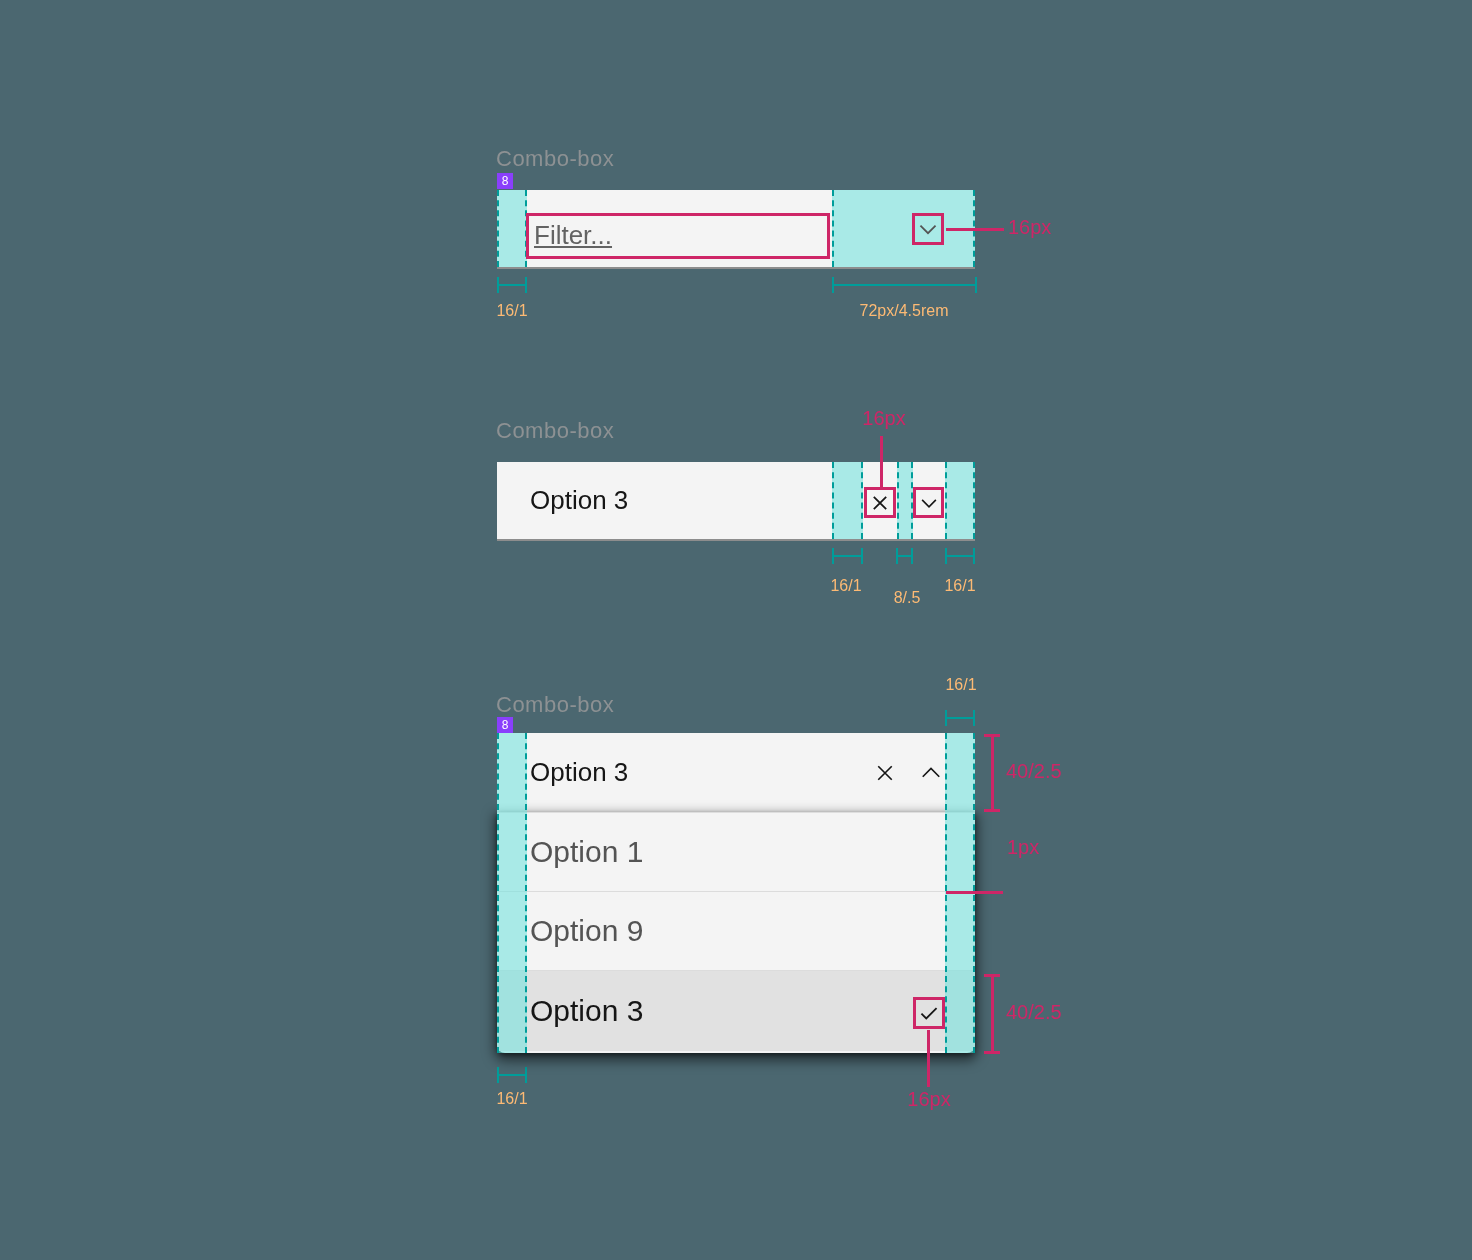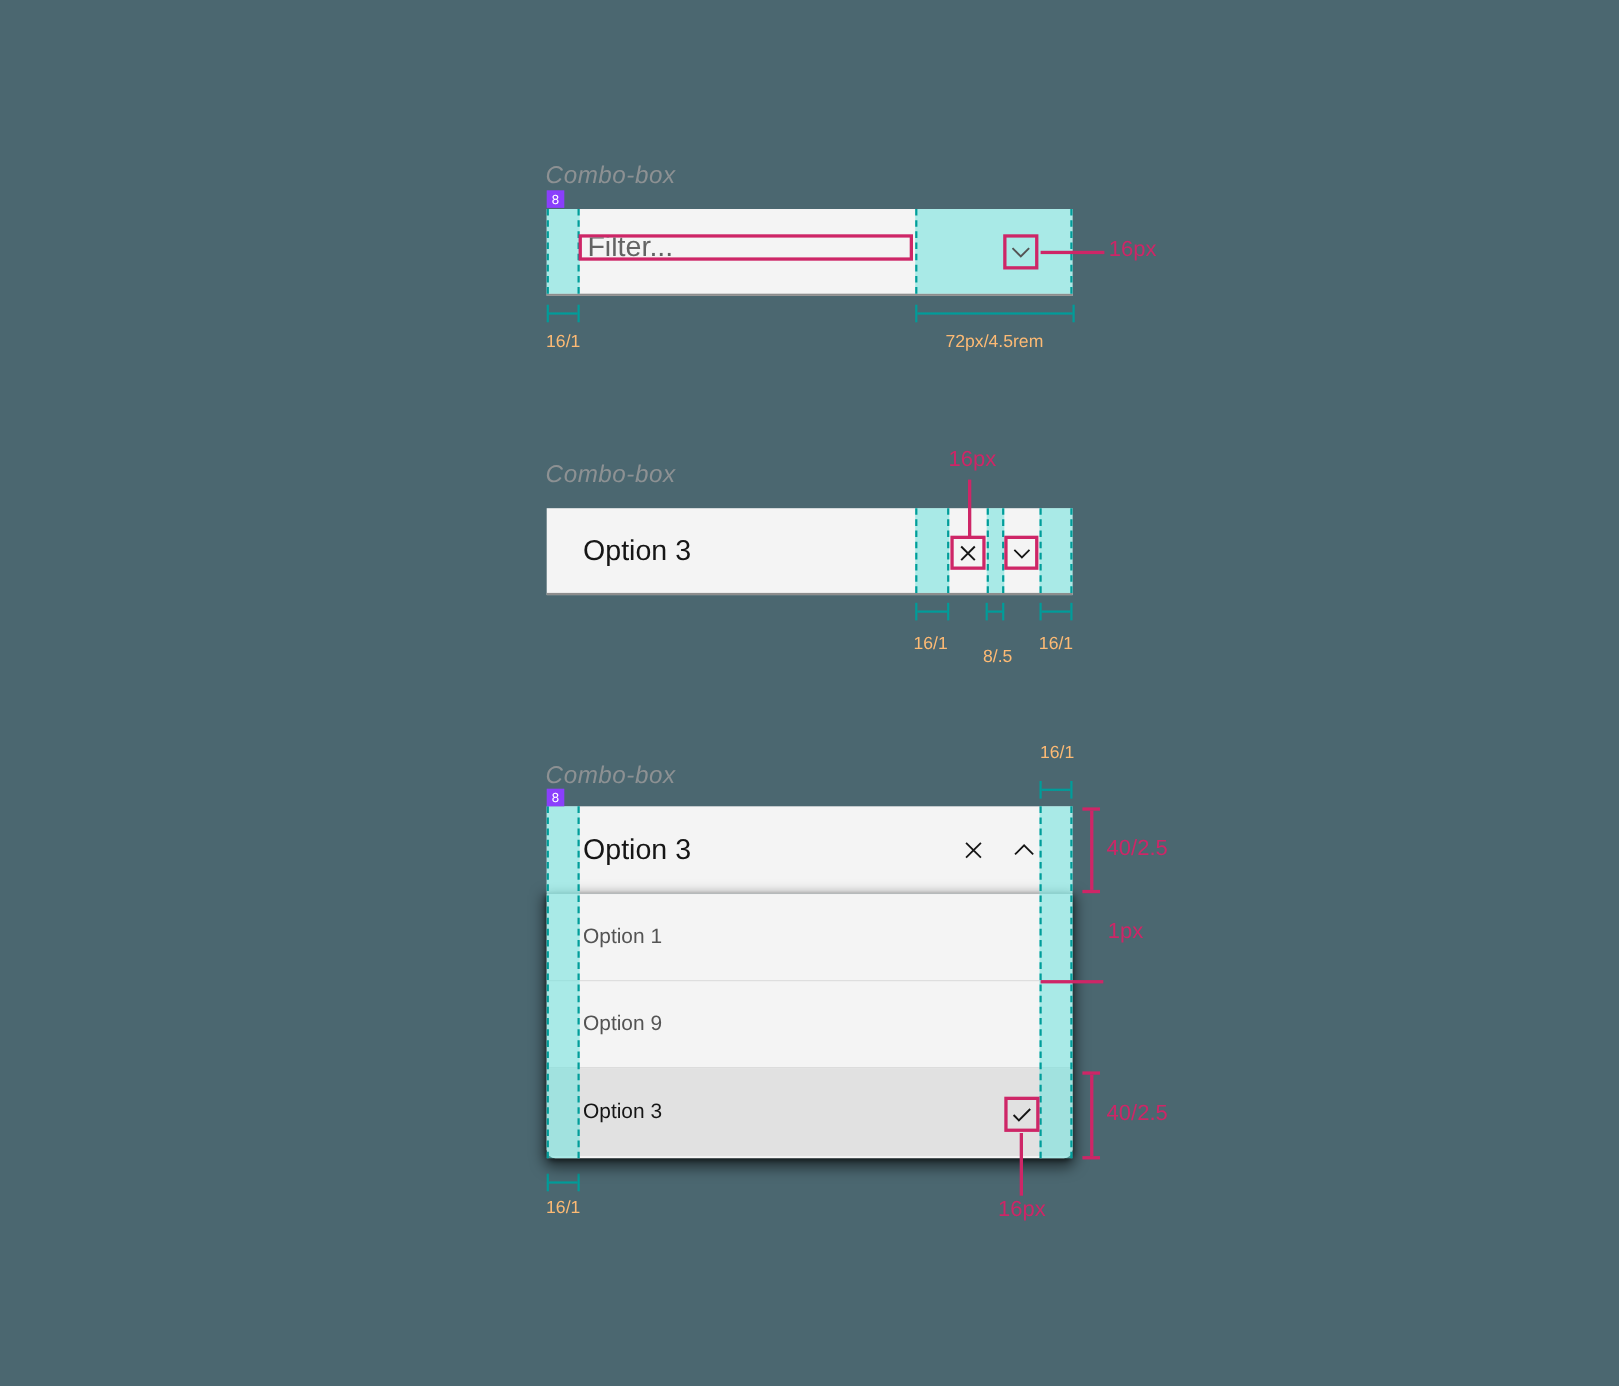--- a/index.html
+++ b/index.html
@@ -1,21 +1,21 @@
 <!DOCTYPE html>
 <html><head>
 <meta charset="utf-8">
 <style>
   * { box-sizing: border-box; margin: 0; padding: 0; }
   html,body { background:#4b6770; }
   body { font-family:"Liberation Sans", sans-serif; }
   #canvas { position:relative; width:1472px; height:1260px; background:#4b6770; overflow:hidden; }
 
   
-  .spec-label { position:absolute; font-size:22px; letter-spacing:.5px; color:#8d9193; white-space:nowrap;font-style:italic; }
+  .spec-label { position:absolute; font-size:22px; letter-spacing:.5px; color:#8d9193; white-space:nowrap; }
   .badge { position:absolute; width:16px; height:16px; background:#8a3ffc; color:#fff;
            font-size:12px; line-height:16px; text-align:center; z-index:7; }
   .field { position:absolute; background:#f4f4f4; }
   .bb    { border-bottom:2px solid #8d8d8d; }
   .value { display:block; font-size:26px; color:#161616; white-space:nowrap; }
   .strip { position:absolute; top:0; bottom:0; background:rgba(116,228,222,.58);
            border-left:2px dashed #009d9a; border-right:2px dashed #009d9a; z-index:3; }
   .pinkbox { position:absolute; border:3px solid #ce2667; display:flex; align-items:center;
              justify-content:center; color:#161616; z-index:5; }
   .pink-hline { position:absolute; height:3px; background:#ce2667; z-index:6; }
@@ -29,21 +29,21 @@
               background:linear-gradient(#ce2667,#ce2667) center/3px 100% no-repeat; z-index:6; }
   .icon { display:flex; align-items:center; justify-content:center; }
   .icon svg { display:block; }
 
   
   #c1-label { left:496px; top:146px; }
   #c1-badge { left:497px; top:173px; }
   #c1-field { left:497px; top:190px; width:478px; height:79px; }
   #c1-strip-l { left:0; width:30px; }
   #c1-strip-r { left:335px; width:143px; }
-  #c1-input { position:absolute; left:29px; top:23px; width:304px; height:24px;
+  #c1-input { position:absolute; left:29px; top:23px; width:304px; height:46px;
               border:3px solid #ce2667; background:transparent; outline:none;
               font-family:inherit; font-size:26px; color:#636363; padding:0 0 2px 5px; z-index:5;text-decoration:underline; }
   #c1-input::placeholder { color:#636363; opacity:1; }
   #c1-chevbox { left:415px; top:23px; width:32px; height:32px; color:#545454; }
   #c1-line { left:946px; top:228px; width:58px; }
   #c1-annot-16 { left:1008px; top:216px; }
   #c1-ruler-a { left:497px; top:277px; width:30px; }
   #c1-ruler-b { left:832px; top:277px; width:145px; }
   #c1-lab-a { left:512px; top:302px; }
   #c1-lab-b { left:904px; top:302px; }
@@ -72,21 +72,21 @@
   #c3-lab-top { left:961px; top:676px; }
   #c3-badge { left:497px; top:717px; }
   #c3-field { left:497px; top:733px; width:478px; height:79px; }
   #c3-value { padding-left:33px; line-height:79px; }
   #c3-clear { position:absolute; left:873px; top:761px; color:#161616; z-index:2; }
   #c3-chevup { position:absolute; left:919px; top:761px; color:#161616; z-index:2; }
   #c3-menu { position:absolute; left:497px; top:812px; width:478px; height:241px; background:#f4f4f4;
              border-top:1px solid #dedede; border-radius:0 0 8px 8px; overflow:hidden;
              box-shadow:0 5px 12px 3px rgba(0,0,0,.5), 0 2px 4px rgba(0,0,0,.45); z-index:1; }
   .menu-row { height:79px; border-bottom:1px solid #dcdcdc; display:flex; align-items:center; }
-  .menu-row .opt { font-size:19px; color:#545454; padding-left:33px; white-space:nowrap; }
+  .menu-row .opt { font-size:30px; color:#545454; padding-left:33px; white-space:nowrap; }
   #c3-row3 { height:80px; background:#e1e1e1; border-bottom:none; }
   #c3-row3 .opt { color:#161616; }
   #c3-strip-l { left:497px; top:733px; width:30px; height:320px; }
   #c3-strip-r { left:945px; top:733px; width:30px; height:320px; }
   #c3-bracket-top { left:984px; top:734px; height:78px; }
   #c3-lab-40-top { left:1006px; top:760px; }
   #c3-1px-line { left:946px; top:891px; width:57px; }
   #c3-lab-1px { left:1007px; top:836px; }
   #c3-bracket-bot { left:984px; top:974px; height:80px; }
   #c3-lab-40-bot { left:1006px; top:1001px; }

